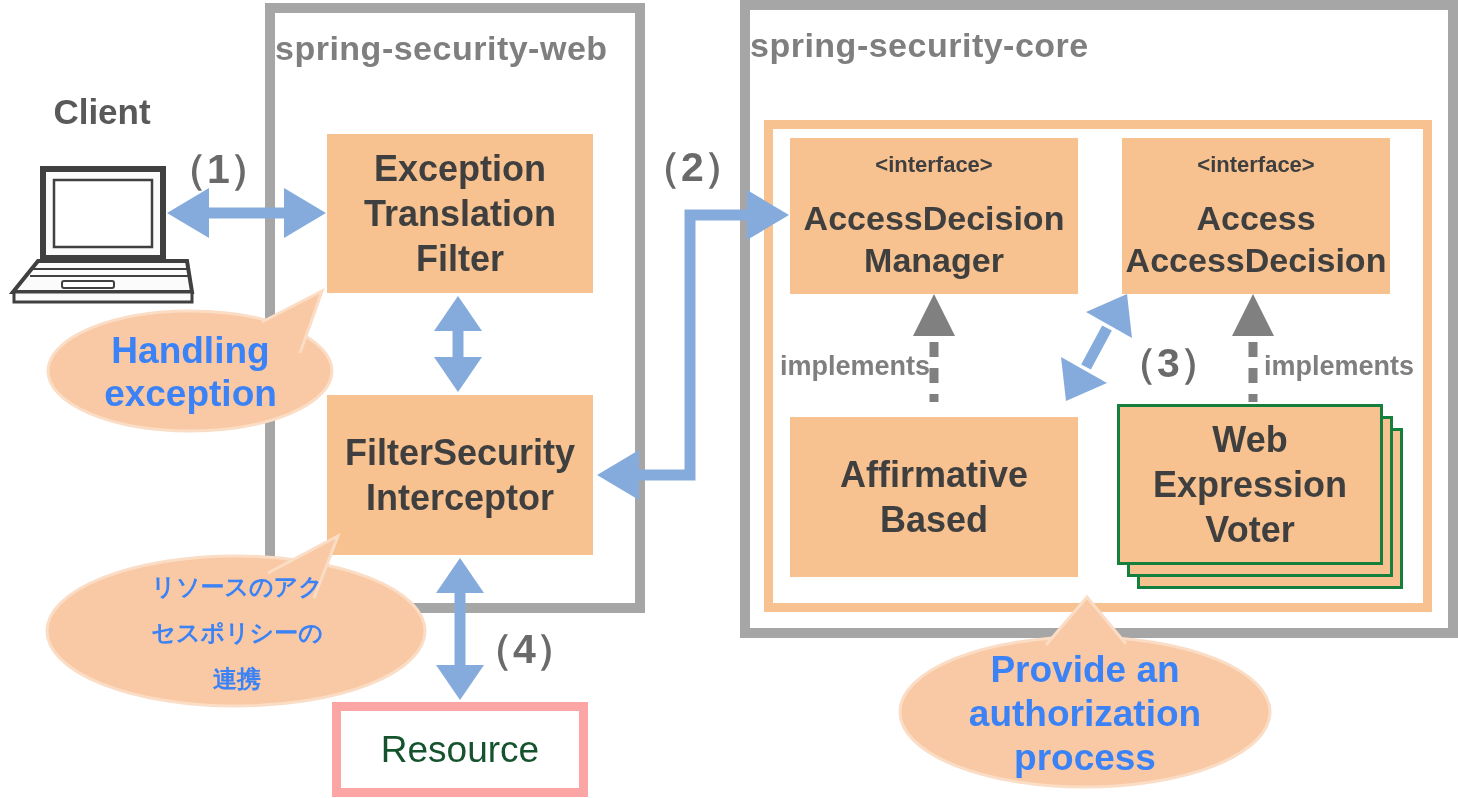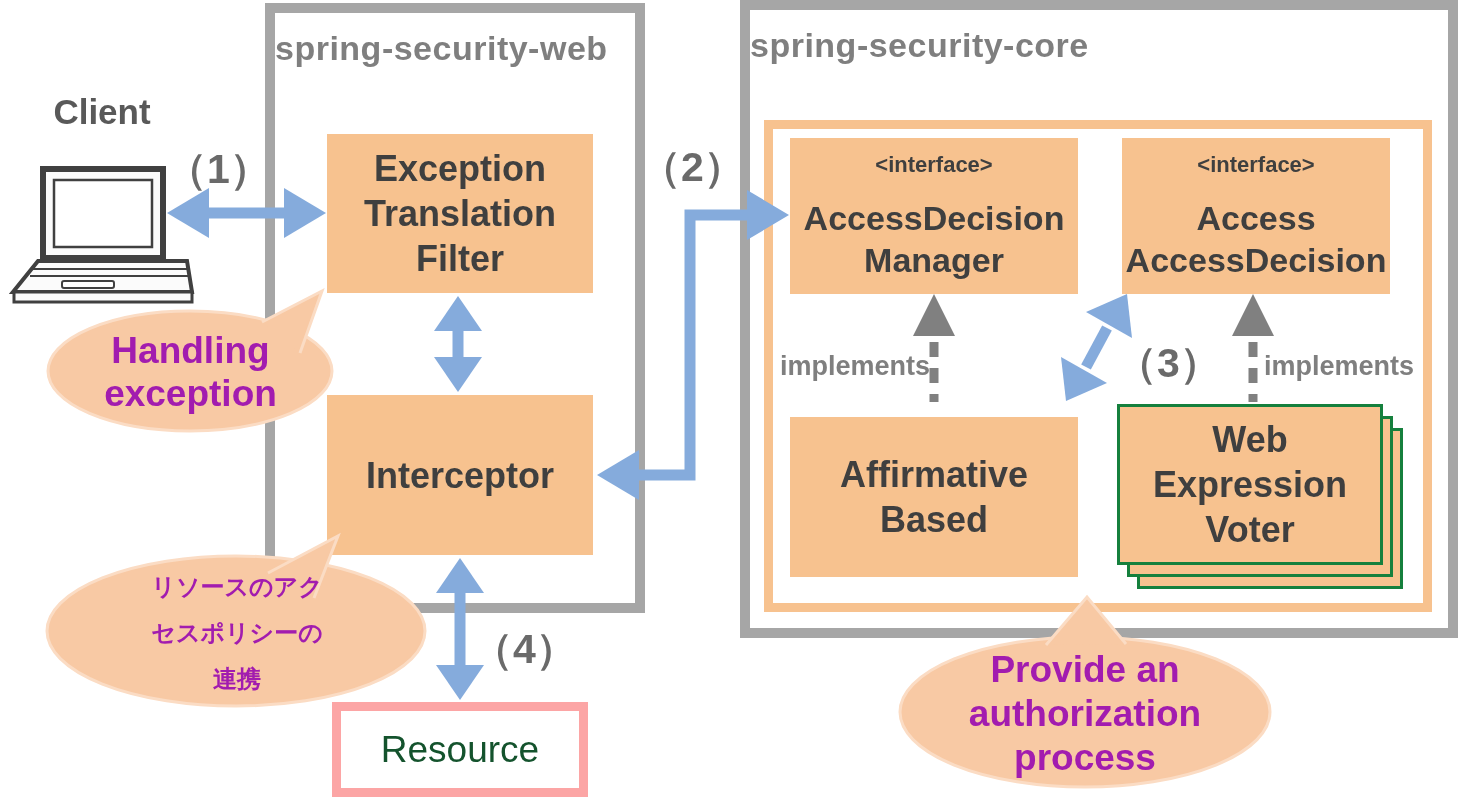--- a/index.html
+++ b/index.html
@@ -43,21 +43,21 @@
   
   .impl{
     position:absolute;color:#7F7F7F;font-size:27px;font-weight:bold;white-space:nowrap;
   }
   
   .clientlabel{
     position:absolute;color:#595959;font-size:35px;font-weight:bold;text-align:center;
   }
   
   .bubbletext{
-    position:absolute;z-index:6;text-align:center;color:#a21caf;font-weight:bold;
+    position:absolute;z-index:6;text-align:center;color:#3b82f6;font-weight:bold;
   }
   .bubbletext .bline{display:block;}
   #svglayer{position:absolute;left:0;top:0;z-index:5;pointer-events:none;}
 </style>
 </head>
 <body>
 
 <div class="stage">
 
   <div class="container" style="left:265px;top:3px;width:380px;height:610px;">
@@ -70,20 +70,21 @@
 
   <div class="innerframe" style="left:764px;top:120px;width:668px;height:492px;"></div>
 
   <div class="obox" style="left:327px;top:134px;width:266px;height:159px;">
     <span class="line">Exception</span>
     <span class="line">Translation</span>
     <span class="line">Filter</span>
   </div>
 
   <div class="obox" style="left:327px;top:395px;width:266px;height:160px;">
+    <span class="line">FilterSecurity</span>
     <span class="line">Interceptor</span>
   </div>
 
   <div class="obox" style="left:790px;top:138px;width:288px;height:156px;">
     <span class="stereotype">&lt;interface&gt;</span>
     <span class="line-sm">AccessDecision</span>
     <span class="line-sm">Manager</span>
   </div>
 
   <div class="obox" style="left:1122px;top:138px;width:268px;height:156px;">

